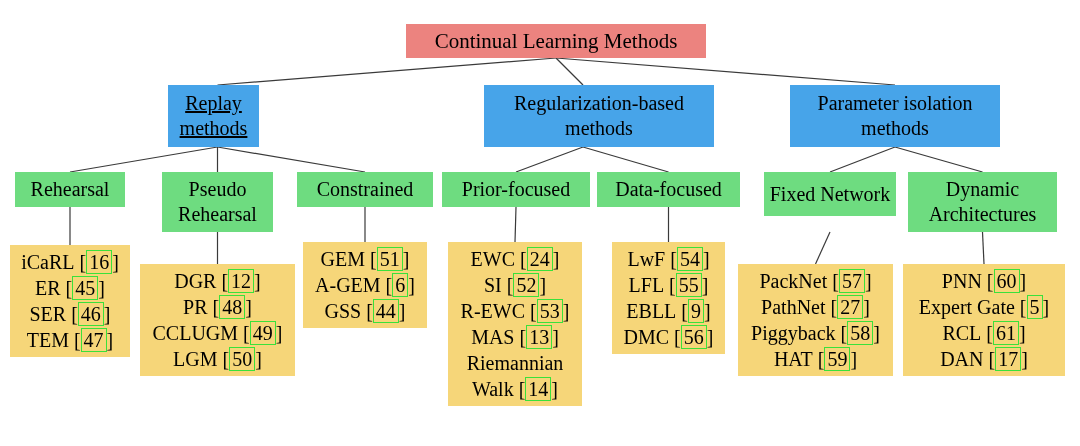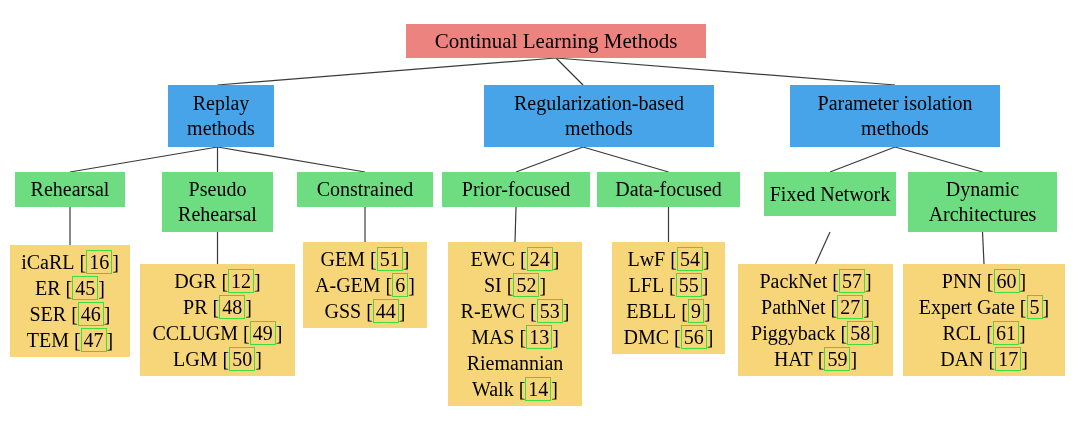--- a/index.html
+++ b/index.html
@@ -48,21 +48,21 @@
       <line x1="217.5" y1="232" x2="217.5" y2="264"></line>
       <line x1="365" y1="207" x2="365" y2="242"></line>
       <line x1="516" y1="207" x2="515" y2="242"></line>
       <line x1="668.5" y1="207" x2="668.5" y2="242"></line>
       <line x1="830" y1="232" x2="815.5" y2="264"></line>
       <line x1="982.5" y1="232" x2="984" y2="264"></line>
     </svg>
 
   <div class="node root" id="n-root" style="left:406px;top:24px;width:300px;height:34px;">Continual Learning Methods</div>
 
-  <div class="node branch" id="n-b0" style="left:168px;top:85px;width:106px;height:62px;">Replay methods</div>
+  <div class="node branch" id="n-b0" style="left:168px;top:85px;width:91px;height:62px;text-decoration:underline;">Replay methods</div>
   <div class="node branch" id="n-b1" style="left:484px;top:85px;width:230px;height:62px;">Regularization-based methods</div>
   <div class="node group" id="n-g00" style="left:15px;top:172px;width:110px;height:35px;">Rehearsal</div>
 
   <div class="node branch" id="n-b2" style="left:790px;top:85px;width:210px;height:62px;">Parameter isolation methods</div>
   <div class="node group" id="n-g01" style="left:162px;top:172px;width:111px;height:60px;">Pseudo Rehearsal</div>
   <div class="node group" id="n-g02" style="left:297px;top:172px;width:136px;height:35px;">Constrained</div>
   <div class="node group" id="n-g10" style="left:442px;top:172px;width:148px;height:35px;">Prior-focused</div>
   <div class="node group" id="n-g11" style="left:597px;top:172px;width:143px;height:35px;">Data-focused</div>
   <div class="node group" id="n-g20" style="left:764px;top:172px;width:132px;height:44px;">Fixed Network</div>
   <div class="node group" id="n-g21" style="left:908px;top:172px;width:149px;height:60px;">Dynamic Architectures</div>

